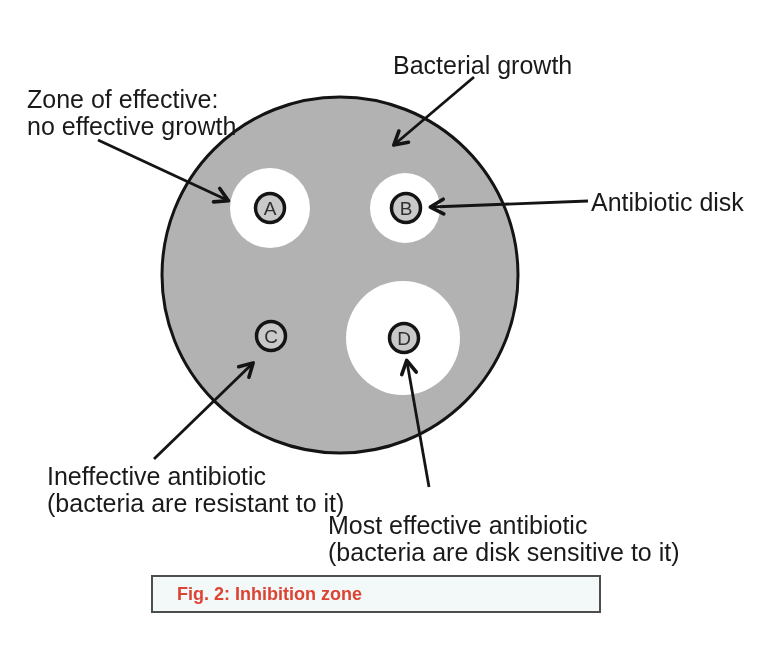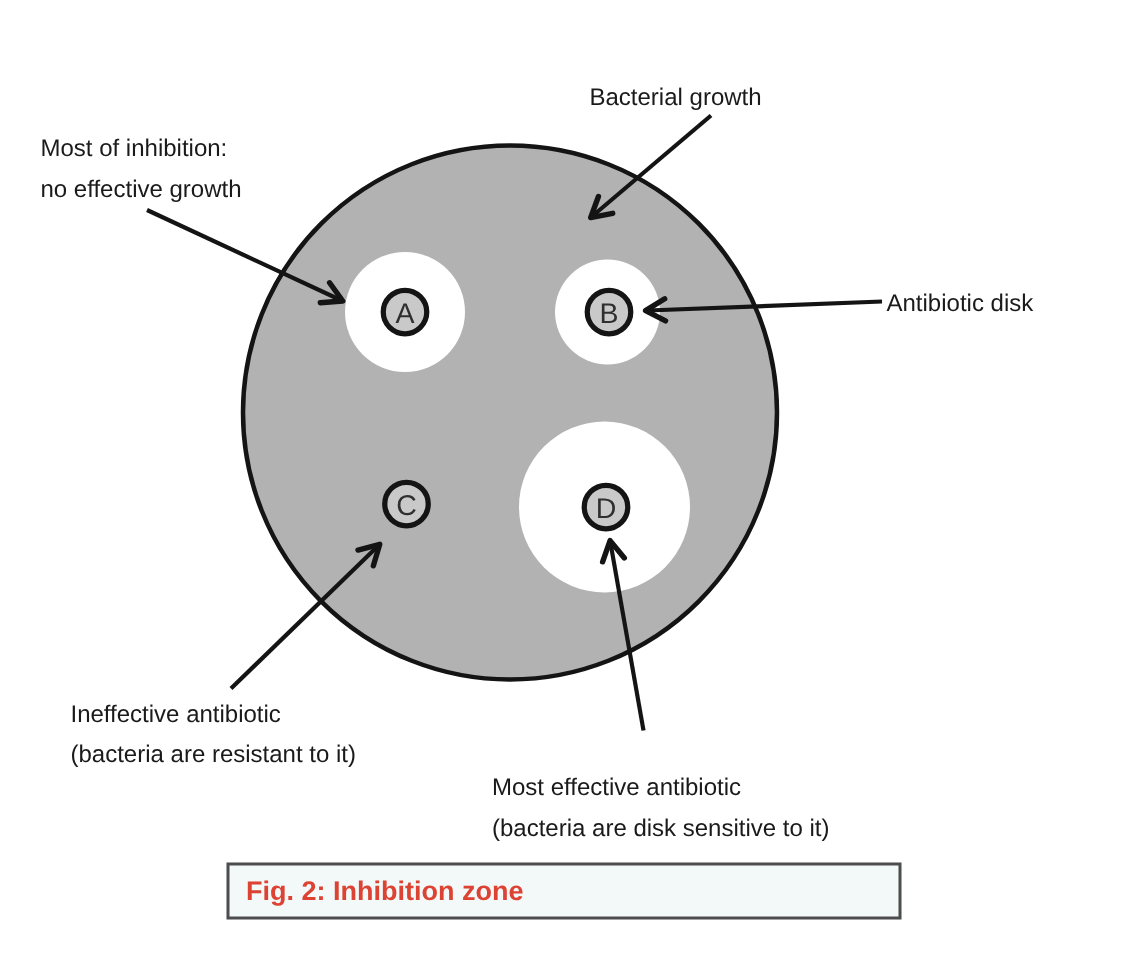--- a/index.html
+++ b/index.html
@@ -26,40 +26,40 @@
   .arrow-line   { stroke: #141414; stroke-width: 2.8; fill: none; }
   .disk-letter {
     font-family: "Liberation Sans", sans-serif;
     font-size: 19px;
     fill: #2f2f2f;
     text-anchor: middle;
   }
   .ann-label {
     position: absolute;
     color: #1a1a1a;
-    font-size: 16px;
+    font-size: 25px;
     line-height: 27px;
     white-space: nowrap;
   }
   #caption-box {
     position: absolute;
     left: 151px;
     top: 575px;
     width: 446px;
     height: 34px;
     background: #f3f8f9;
     border: 2px solid #4d4d4d;
     display: flex;
     align-items: center;
   }
   #caption-text {
     color: #dc4332;
     font-size: 18px;
     font-weight: bold;
-    padding-left: 11px;
+    padding-left: 24px;
     white-space: nowrap;
   }
 </style>
 </head>
 <body>
 
 <div id="stage">
 
   <svg id="diagram-svg" width="758" height="652" viewBox="0 0 758 652">
     <defs>
@@ -85,21 +85,21 @@
     <text class="disk-letter" x="404" y="345">D</text>
 
     <line class="arrow-line" x1="98" y1="140" x2="227" y2="200" marker-end="url(#arrowhead)"></line>
     <line class="arrow-line" x1="474" y1="77" x2="395" y2="144" marker-end="url(#arrowhead)"></line>
     <line class="arrow-line" x1="588" y1="201" x2="432" y2="207" marker-end="url(#arrowhead)"></line>
     <line class="arrow-line" x1="154" y1="459" x2="252" y2="364" marker-end="url(#arrowhead)"></line>
     <line class="arrow-line" x1="429" y1="487" x2="407" y2="362" marker-end="url(#arrowhead)"></line>
   </svg>
 
   <div class="ann-label" style="left:27px; top:86px;">
-    <div>Most of inhibition:</div>
+    <div>Zone of effective:</div>
     <div>no effective growth</div>
   </div>
 
   <div class="ann-label" style="left:393px; top:52px;">Bacterial growth</div>
 
   <div class="ann-label" style="left:591px; top:189px;">Antibiotic disk</div>
 
   <div class="ann-label" style="left:47px; top:463px;">
     <div>Ineffective antibiotic</div>
     <div>(bacteria are resistant to it)</div>

